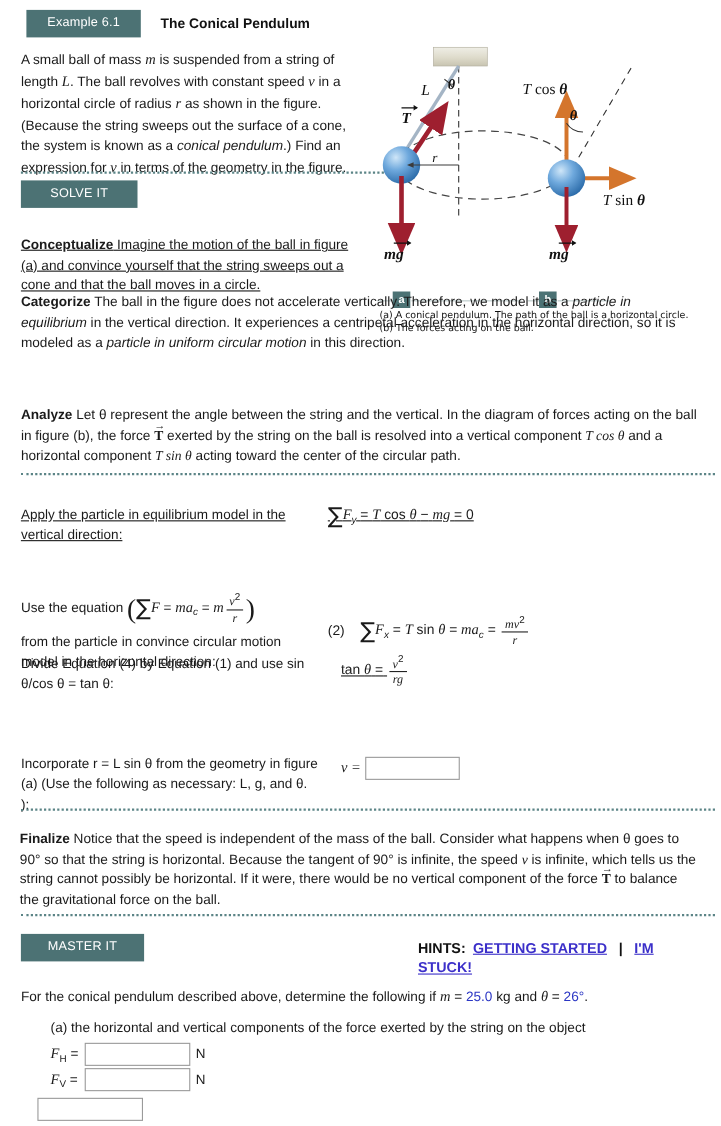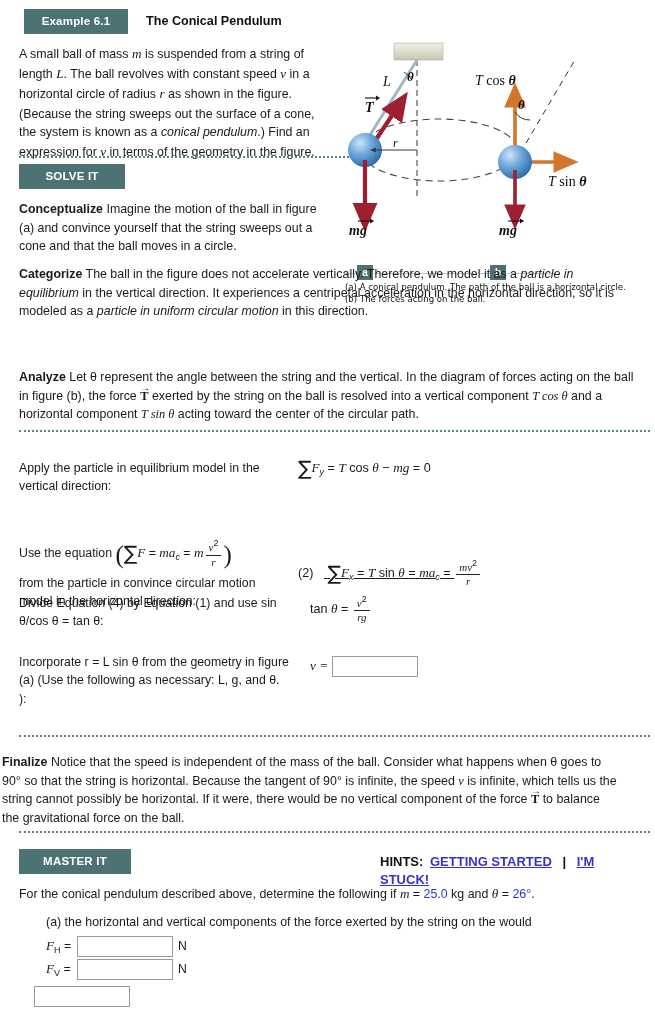--- a/index.html
+++ b/index.html
@@ -14,21 +14,21 @@
     position:relative;
     overflow:hidden;
   }
   .page { position:relative; width:655px; height:1024px; padding:0 12px; }
 
   
   .badge {
     display:inline-block;
     background:#4c7274;
     color:#ffffff;
-    font-weight:bold;
+    font-weight:normal;
     font-size:11.5px;
     letter-spacing:.2px;
     text-align:center;
     padding:4px 0 5px 0;
     vertical-align:middle;
   }
   .badge-example { width:104px; }
   .badge-solveit { width:106px; }
   .badge-masterit { width:112px; }
 
@@ -112,21 +112,21 @@
     position:absolute; left:368px; top:4px;
     font-size:13px; font-weight:bold; color:#111;
     font-family:"Liberation Sans", sans-serif;
   }
   .hints a {
     color:#3b2fc9; text-decoration:underline;
     font-weight:bold; margin:0 3px;
   }
   .hint-sep { color:#111; margin:0 4px; }
 
-  .mi-body { padding-left:7px; margin-top:14px; font-size:12.4px; }
+  .mi-body { padding-left:7px; margin-top:26px; font-size:12.4px; }
   .mi-indent { padding-left:34px; }
   .accent-num { color:#2b36c4; }
   .ans-row { padding-left:34px; margin-top:5px; display:flex; align-items:center; gap:5px; font-size:12.4px; }
   .unit { font-size:12.2px; }
 </style>
 </head>
 <body>
 
 <div class="page">
 
@@ -233,90 +233,90 @@
 
   <div style="position:absolute;left:12px;top:156px;width:631px;">
     <div class="dots dots-left"></div>
     <div style="height:6px"></div>
     <div style="padding-left:7px;">
       <span class="badge badge-solveit">SOLVE IT</span>
     </div>
   </div>
 
   <div style="position:absolute;left:19px;top:196px;width:311px;">
-    <div class="para" style="margin-top:4px;">
+    <div class="para" style="margin-top:17px;text-decoration:underline;">
       <span class="bold">Conceptualize</span><span> Imagine the motion of the ball in figure (a) and convince yourself that the string sweeps out a cone and that the ball moves in a circle.</span>
     </div>
   </div>
 
   <div style="position:absolute;left:19px;top:265px;width:616px;">
     <div class="para" style="margin-top:0;">
       <span class="bold">Categorize</span><span> The ball in the figure does not accelerate vertically. Therefore, we model it as a </span><span class="ital">particle in equilibrium</span><span> in the vertical direction. It experiences a centripetal acceleration in the horizontal direction, so it is modeled as a </span><span class="ital">particle in uniform circular motion</span><span> in this direction.</span>
     </div>
   </div>
 
   <div style="position:absolute;left:19px;top:368px;width:616px;">
     <div class="para" style="margin-top:0;">
       <span class="bold">Analyze</span><span> Let θ represent the angle between the string and the vertical. In the diagram of forces acting on the ball in figure (b), the force </span><span style="position:relative;display:inline-block;"><span style="position:absolute;left:0;top:-7px;font-size:10px;">→</span><span class="bold" style="font-family:'Liberation Serif',serif;">T</span></span><span> exerted by the string on the ball is resolved into a vertical component </span><span class="mi" style="font-size:12.4px;">T cos θ</span><span> and a horizontal component </span><span class="mi" style="font-size:12.4px;">T sin θ</span><span> acting toward the center of the circular path.</span>
     </div>
   </div>
 
   <div style="position:absolute;left:12px;top:430px;width:631px;">
     <div class="dots dots-full"></div>
   </div>
 
-  <div class="step" style="position:absolute;left:12px;top:446px;width:631px;">
+  <div class="step" style="position:absolute;left:12px;top:446px;width:631px;text-decoration:underline;">
     <div class="lhs">Apply the particle in equilibrium model in the vertical direction:</div>
     <div class="rhs">
       <div>
         <span class="sum">∑</span><span class="mi">F</span><span class="sub">y</span>
         <span class="mnum"> = </span><span class="mi">T</span> cos <span class="mi">θ</span> <span class="mnum">−</span> <span class="mi">mg</span> <span class="mnum">= 0</span>
       </div>
     </div>
   </div>
 
   <div class="step" style="position:absolute;left:12px;top:523px;width:631px;">
     <div class="lhs">
       <span>Use the equation </span><span class="paren-big">(</span><span class="sum">∑</span><span class="mi">F</span> <span class="mnum">=</span> <span class="mi">ma</span><span class="sub">c</span> <span class="mnum">=</span> <span class="mi">m</span><span class="frac"><span class="num"><span class="mi" style="font-size:11px;">v</span><span class="sup">2</span></span><span class="den"><span class="mi" style="font-size:11px;">r</span></span></span><span class="paren-big">)</span><br>
       <span>from the particle in convince circular motion model in the horizontal direction:</span>
     </div>
-    <div class="rhs" style="padding-top:22px;text-decoration:underline;">
+    <div class="rhs" style="padding-top:22px;">
       <div>
         <span class="eqnum">(2)</span>
         <span class="sum">∑</span><span class="mi">F</span><span class="sub">x</span>
         <span class="mnum"> = </span><span class="mi">T</span> sin <span class="mi">θ</span> <span class="mnum">=</span> <span class="mi">ma</span><span class="sub">c</span> <span class="mnum">=</span>
         <span class="frac"><span class="num"><span class="mi" style="font-size:11px;">mv</span><span class="sup">2</span></span><span class="den"><span class="mi" style="font-size:11px;">r</span></span></span>
       </div>
     </div>
   </div>
 
   <div class="step" style="position:absolute;left:12px;top:581px;width:631px;">
     <div class="lhs">Divide Equation (4) by Equation (1) and use sin θ/cos θ = tan θ:</div>
-    <div class="rhs" style="padding-left:20px;">
+    <div class="rhs" style="padding-left:20px;text-decoration:underline;">
       <div>
         tan <span class="mi">θ</span> <span class="mnum">=</span>
         <span class="frac"><span class="num"><span class="mi" style="font-size:11px;">v</span><span class="sup">2</span></span><span class="den"><span class="mi" style="font-size:11px;">rg</span></span></span>
       </div>
     </div>
   </div>
 
 
-  <div class="step" style="position:absolute;left:12px;top:640px;width:631px;">
+  <div class="step" style="position:absolute;left:12px;top:672px;width:631px;">
     <div class="lhs">Incorporate r = L sin θ from the geometry in figure (a) (Use the following as necessary:  L, g, and θ. ):</div>
     <div class="rhs" style="padding-left:20px;padding-top:3px;">
       <span class="mi">v =</span>
       <input class="box box-v" type="text" value="" style="">
     </div>
   </div>
 
   <div style="position:absolute;left:12px;top:735px;width:631px;">
     <div class="dots dots-full"></div>
   </div>
 
-  <div style="position:absolute;left:2px;top:753px;width:616px;">
+  <div style="position:absolute;left:18px;top:753px;width:616px;">
     <div class="para" style="margin-top:0;">
       <span class="bold">Finalize</span><span> Notice that the speed is independent of the mass of the ball. Consider what happens when θ goes to 90° so that the string is horizontal. Because the tangent of 90° is infinite, the speed </span><span class="mi" style="font-size:12.4px;">v</span><span> is infinite, which tells us the string cannot possibly be horizontal. If it were, there would be no vertical component of the force </span><span style="position:relative;display:inline-block;"><span style="position:absolute;left:0;top:-7px;font-size:10px;">→</span><span class="bold" style="font-family:'Liberation Serif',serif;">T</span></span><span> to balance the gravitational force on the ball.</span>
     </div>
   </div>
 
   <div style="position:absolute;left:12px;top:831px;width:631px;">
     <div class="dots dots-full"></div>
   </div>
 
   <div style="position:absolute;left:12px;top:840px;width:631px;">
@@ -327,21 +327,21 @@
         <a href="#">GETTING STARTED</a>
         <span class="hint-sep">|</span>
         <a href="#">I'M STUCK!</a>
       </span>
     </div>
 
     <div class="mi-body">
       <span>For the conical pendulum described above, determine the following if </span><span class="mi">m</span><span> = </span><span class="accent-num">25.0</span><span> kg and </span><span class="mi">θ</span><span> = </span><span class="accent-num">26°</span><span>.</span>
     </div>
 
-    <div class="mi-body mi-indent" style="margin-top:10px;">(a) the horizontal and vertical components of the force exerted by the string on the would</div>
+    <div class="mi-body mi-indent" style="margin-top:10px;">(a) the horizontal and vertical components of the force exerted by the string on the object</div>
 
     <div class="ans-row">
       <span style="width:26px;display:inline-block;"><span class="mi">F</span><span class="sub" style="font-style:normal;">H</span> =</span>
       <input class="box box-f" type="text" value="" style="">
       <span class="unit">N</span>
     </div>
 
     <div class="ans-row" style="margin-top:2px;">
       <span style="width:26px;display:inline-block;"><span class="mi">F</span><span class="sub" style="font-style:normal;">V</span> =</span>
       <input class="box box-f" type="text" value="" style="">

